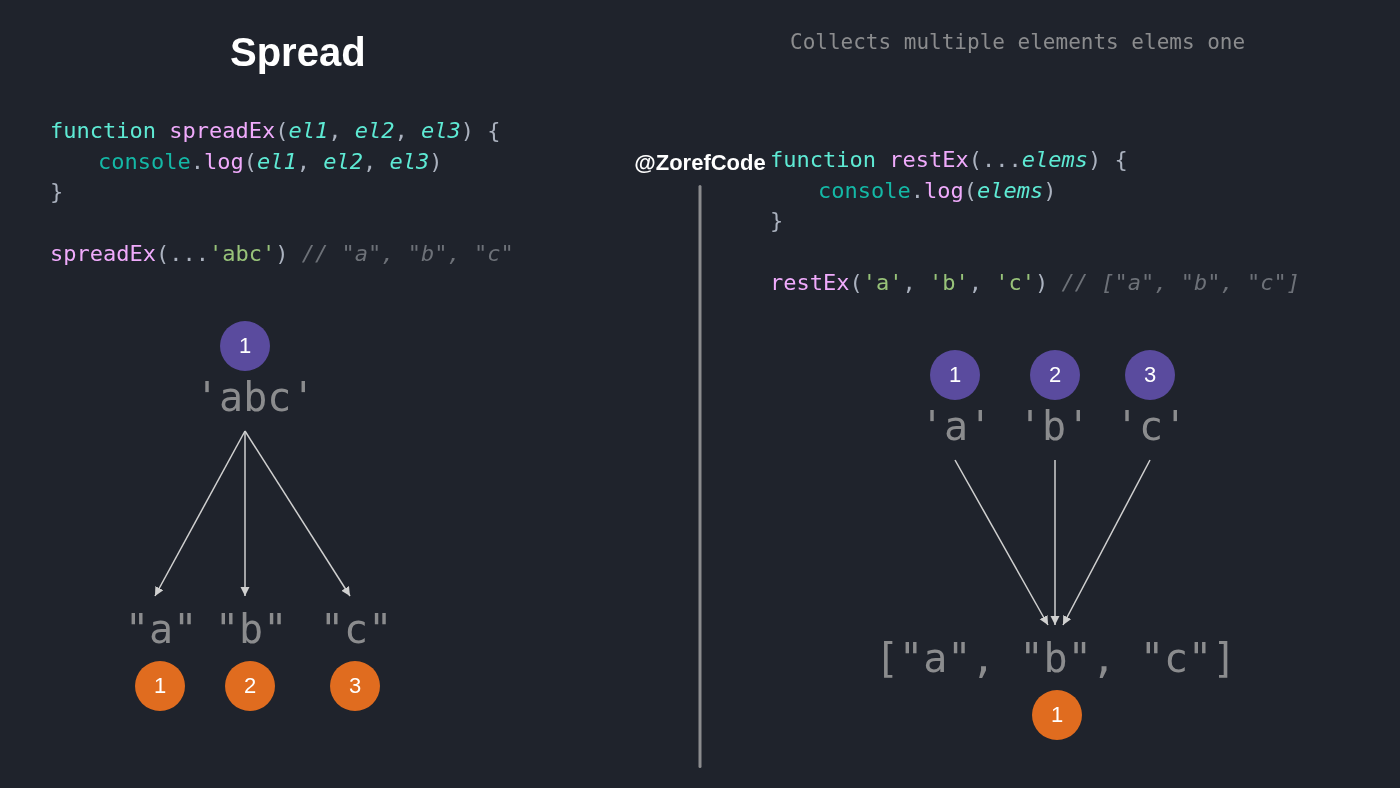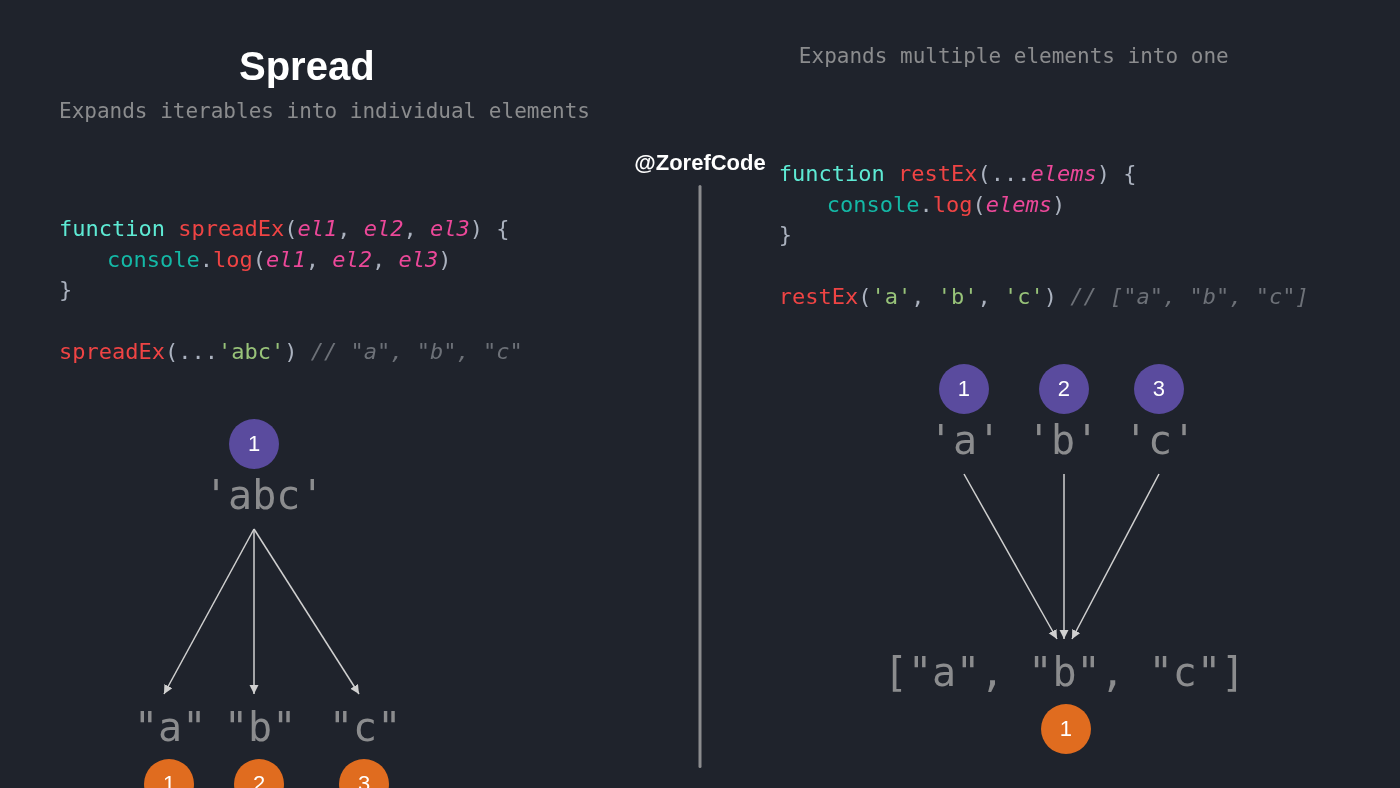--- a/index.html
+++ b/index.html
@@ -12,23 +12,22 @@
     overflow: hidden;
     position: relative;
   }
   .page {
     display: flex;
     width: 100%;
     height: 100%;
   }
   .panel {
     width: 50%;
-    padding: 44px 40px 0 50px;
+    padding: 30px 40px 0 50px;
     position: relative;
-    margin-left: 9px;
   }
   .panel.right { padding-left: 70px; }
   .title {
     font-family: -apple-system, "Segoe UI", Helvetica, Arial, sans-serif;
     font-size: 40px;
     font-weight: 700;
     color: #ffffff;
     margin-bottom: 10px;
     text-align: left;
     margin-left: 180px;
@@ -39,22 +38,22 @@
     color: #8b8c8e;
     margin-bottom: 60px;
   }
   .panel.right .subtitle { margin-left: 20px; }
   .code {
     font-size: 22px;
     line-height: 1.4;
     white-space: pre;
   }
   .kw { color: #5eead4; }
-  .fn { color: #ef4444; }
-  .param { color: #ec4899; font-style: italic; }
+  .fn { color: #f0abfc; }
+  .param { color: #5eead4; font-style: italic; }
   .punc { color: #abb2bf; }
   .obj { color: #14b8a6; }
   .str { color: #98c379; }
   .comment { color: #6d7178; font-style: italic; }
   .indent { display: inline-block; width: 48px; }
 
   .handle {
     position: absolute;
     left: 50%;
     top: 150px;
@@ -98,21 +97,20 @@
 </head>
 <body>
 
 <div class="handle">@ZorefCode</div>
 <div class="divider"></div>
 
 <div class="page">
 
   <div class="panel">
     <div class="title">Spread</div>
-    <div class="subtitle">Expands iterables into individual elements</div>
 
     <div class="code">
 <span class="kw">function</span> <span class="fn">spreadEx</span><span class="punc">(</span><span class="param">el1</span><span class="punc">, </span><span class="param">el2</span><span class="punc">, </span><span class="param">el3</span><span class="punc">) {</span>
 <span class="indent"></span><span class="obj">console</span><span class="punc">.</span><span class="fn">log</span><span class="punc">(</span><span class="param">el1</span><span class="punc">, </span><span class="param">el2</span><span class="punc">, </span><span class="param">el3</span><span class="punc">)</span>
 <span class="punc">}</span>
 
 <span class="fn">spreadEx</span><span class="punc">(</span><span class="punc">...</span><span class="str">'abc'</span><span class="punc">)</span> <span class="comment">// "a", "b", "c"</span>
     </div>
 
     <div class="viz">
@@ -134,21 +132,21 @@
       <div class="bigtext abs" style="left:165px; top:290px;">"b"</div>
       <div class="bigtext abs" style="left:270px; top:290px;">"c"</div>
 
       <div class="circle orange abs" style="left:85px; top:345px;">1</div>
       <div class="circle orange abs" style="left:175px; top:345px;">2</div>
       <div class="circle orange abs" style="left:280px; top:345px;">3</div>
     </div>
   </div>
 
   <div class="panel right">
-    <div class="subtitle">Expands multiple elements into one</div>
+    <div class="subtitle">Collects multiple elements elems one</div>
 
     <div class="code">
 <span class="kw">function</span> <span class="fn">restEx</span><span class="punc">(</span><span class="punc">...</span><span class="param">elems</span><span class="punc">) {</span>
 <span class="indent"></span><span class="obj">console</span><span class="punc">.</span><span class="fn">log</span><span class="punc">(</span><span class="param">elems</span><span class="punc">)</span>
 <span class="punc">}</span>
 
 <span class="fn">restEx</span><span class="punc">(</span><span class="str">'a'</span><span class="punc">, </span><span class="str">'b'</span><span class="punc">, </span><span class="str">'c'</span><span class="punc">)</span> <span class="comment">// ["a", "b", "c"]</span>
     </div>
 
     <div class="viz">

